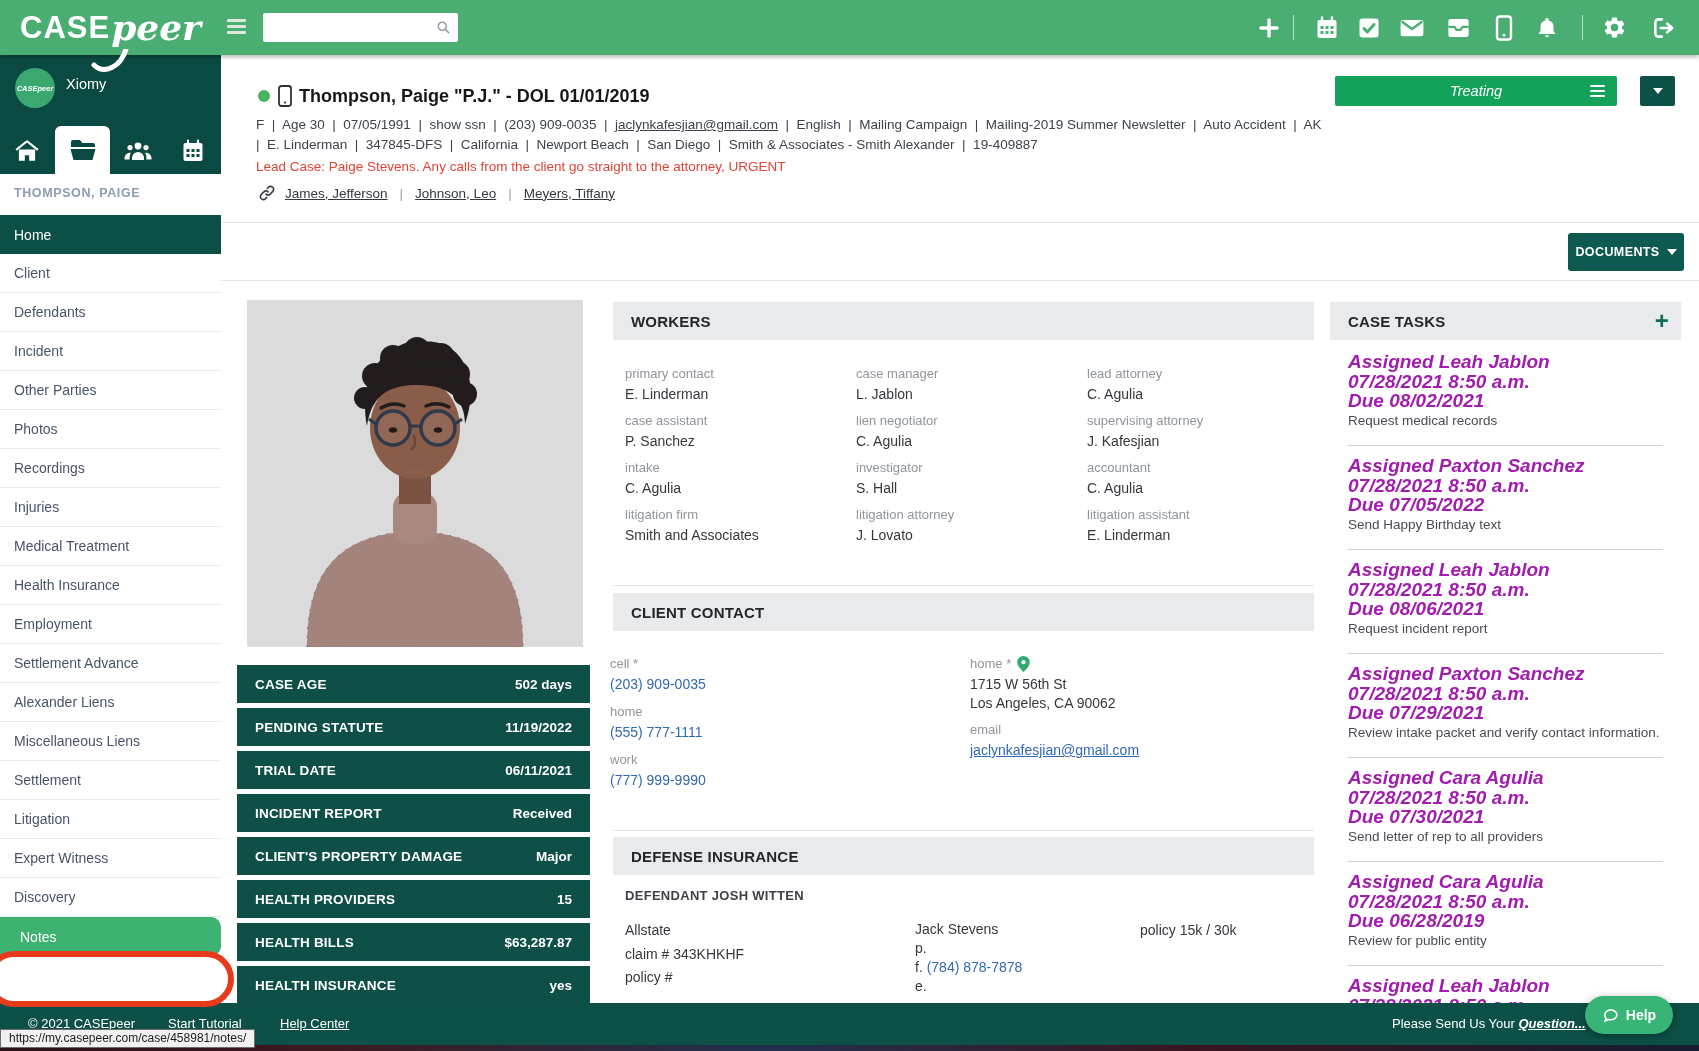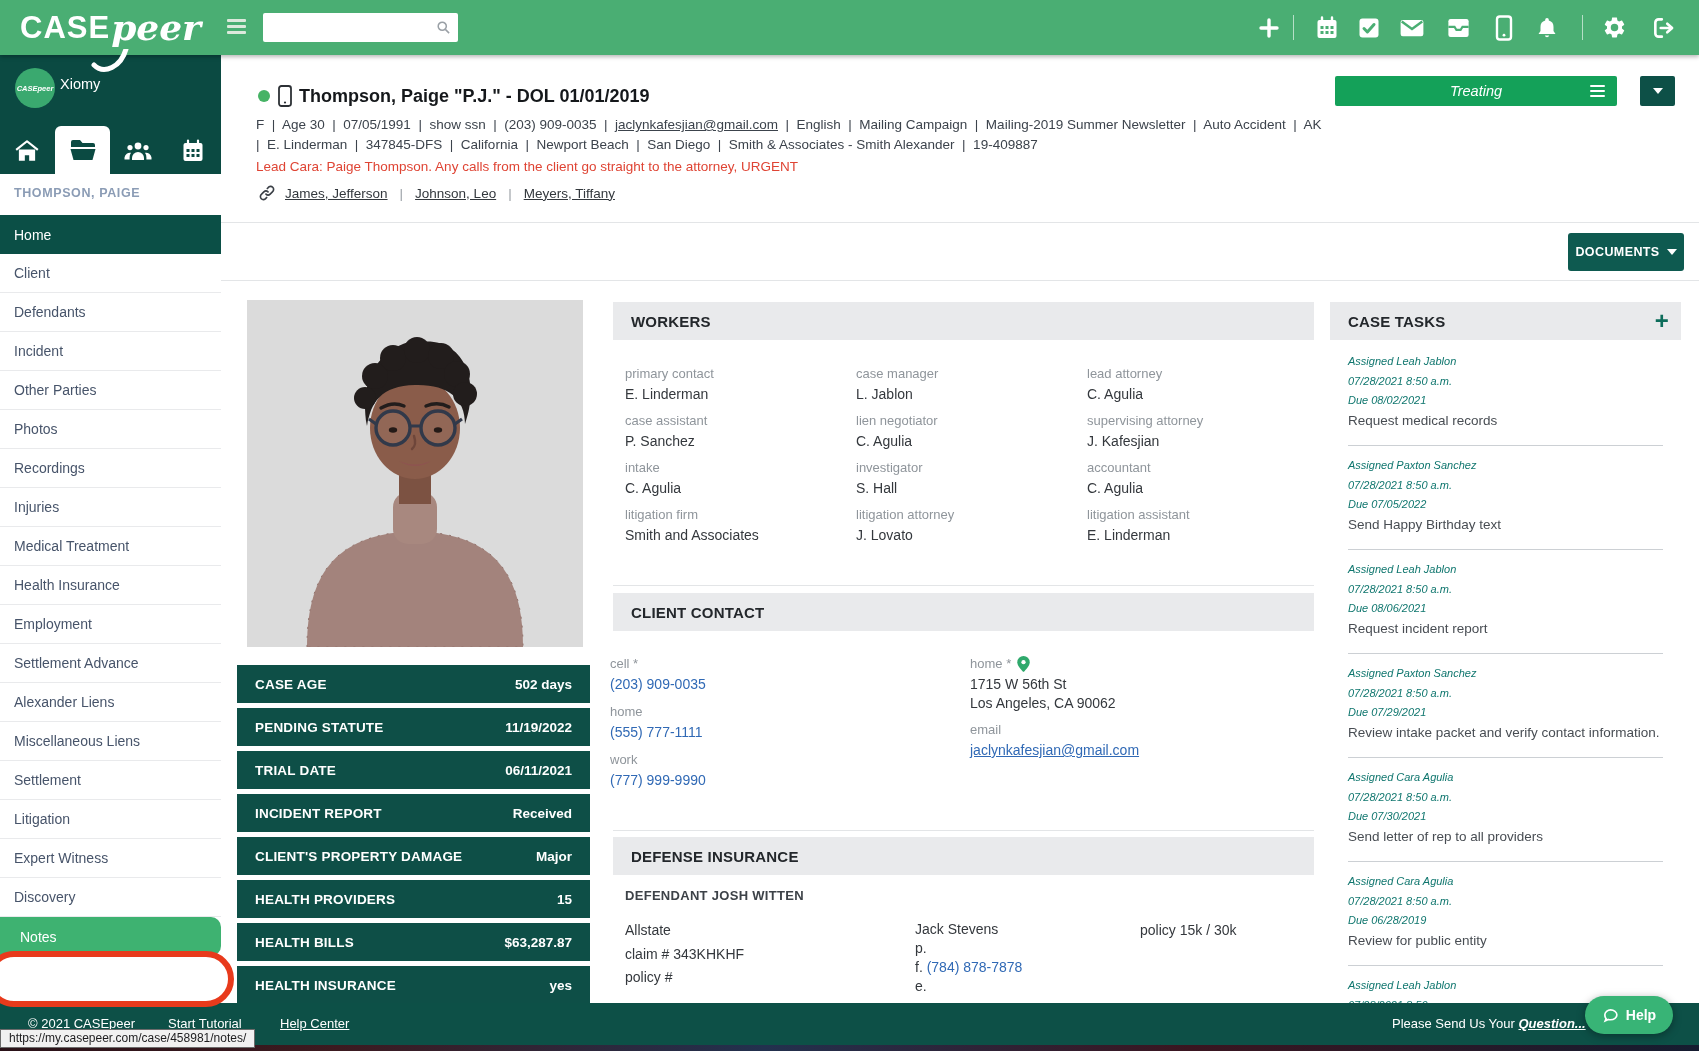--- a/index.html
+++ b/index.html
@@ -22,21 +22,21 @@
   .search input{ border:none; outline:none; width:160px; height:27px; margin-left:8px; font-size:13px; background:transparent;}
   .search svg{ position:absolute; right:7px; top:7px; }
   .tb-ico{ top:14px; width:27px; height:27px; display:flex; align-items:center; justify-content:center; cursor:pointer;}
   .tb-div{ top:15px; width:1px; height:25px; background:rgba(255,255,255,.6); }
 
   
   .sb-teal{ left:0; top:55px; width:221px; height:119px; background:#0b4a42; }
   .avatar{ left:15px; top:68px; width:40px; height:40px; border-radius:50%; background:#3aa96f;
            display:flex; align-items:center; justify-content:center; color:#fff;
            font-size:7.5px; font-style:italic; font-weight:bold; }
-  .sb-user{ left:60px; top:76px; color:#fff; font-size:14.5px; }
+  .sb-user{ left:66px; top:76px; color:#fff; font-size:14.5px; }
   .sb-tab{ left:55px; top:126px; width:55px; height:48px; background:#fff; border-radius:6px 6px 0 0;
            display:flex; align-items:center; justify-content:center; }
   .sb-ico{ top:138px; width:30px; height:26px; display:flex; align-items:center; justify-content:center; cursor:pointer;}
   .sb-case{ left:14px; top:186px; font-size:12.5px; letter-spacing:.6px; color:#8b9cb5; font-weight:bold;}
   .menu{ left:0; top:215px; width:221px; }
   .mi{ height:39px; display:flex; align-items:center; padding-left:14px; font-size:14px;
        color:#47546a; border-bottom:1px solid #e9eaec; background:#fff; cursor:pointer; }
   .mi.active{ background:#0b4f46; color:#fff; border-bottom:none; }
   .mi.hl{ background:#3eb271; color:#fff; border-bottom:none; border-radius:0 10px 10px 0;padding-left:20px; }
   .red-oval{ left:-14px; top:951px; width:248px; height:56px; border:6px solid #e83a1c;
@@ -87,21 +87,21 @@
   
   .stats{ left:237px; top:665px; width:353px; }
   .stat{ height:38px; margin-bottom:5px; background:#0e4f47; color:#fff; display:flex;
          align-items:center; justify-content:space-between; padding:0 18px; cursor:pointer;}
   .stat .sl{ font-size:13.5px; font-weight:bold; letter-spacing:.2px;}
   .stat .sv{ font-size:13.5px; font-weight:bold; }
 
   
   .tasks{ left:1330px; top:340px; width:351px; height:663px; overflow:hidden; padding:2px 18px 0; }
   .task{ padding:10px 0 15px; border-bottom:1px solid #ccd0d4; }
-  .t-line{ font-size:11px; font-style:italic; font-weight:normal; color:#0f766e; line-height:19.5px; }
+  .t-line{ font-size:19px; font-style:italic; font-weight:bold; color:#a21caf; line-height:19.5px; }
   .t-desc{ font-size:13.5px; color:#484d53; line-height:19.5px; }
 
   
   .photo{ left:247px; top:300px; width:336px; height:347px; background:#dbdbdb; }
 
   
   .footer{ left:0; top:1003px; width:1699px; height:42px; background:#0d5047; z-index:40; color:#fff; }
   .footer span{ line-height:42px; font-size:13px; }
   .f-cp{ position:absolute; left:28px; }
   .f-st{ position:absolute; left:168px; cursor:pointer;}
@@ -275,21 +275,21 @@
   <div class="abs titlerow">
     <span class="gdot"></span>
     <svg width="14" height="22" viewBox="0 0 14 22">
         <rect x="1" y="1" width="12" height="20" rx="2.4" fill="none" stroke="#2d3136" stroke-width="1.8"></rect>
         <circle cx="7" cy="17.5" r="1.1" fill="#2d3136"></circle>
       </svg>
     <span class="title">Thompson, Paige "P.J." - DOL 01/01/2019</span>
   </div>
   <div class="abs dline" style="top:117px"><span>F  |  Age 30  |  07/05/1991  |  show ssn  |  (203) 909-0035  |  </span><span class="em">jaclynkafesjian@gmail.com</span><span>  |  English  |  Mailing Campaign  |  Mailing-2019 Summer Newsletter  |  Auto Accident  |  AK</span></div>
   <div class="abs dline" style="top:137px">|  E. Linderman  |  347845-DFS  |  California  |  Newport Beach  |  San Diego  |  Smith &amp; Associates - Smith Alexander  |  19-409887</div>
-  <div class="abs alert">Lead Cara: Paige Thompson. Any calls from the client go straight to the attorney, URGENT</div>
+  <div class="abs alert">Lead Case: Paige Stevens. Any calls from the client go straight to the attorney, URGENT</div>
   <div class="abs linked">
     <svg width="18" height="18" viewBox="0 0 24 24" fill="none" stroke="#3a3f46" stroke-width="2.2" stroke-linecap="round" style="margin-right:9px">
         <path d="M10.6 13.4a4 4 0 005.6 0l3-3a4 4 0 10-5.6-5.6l-1.2 1.2"></path>
         <path d="M13.4 10.6a4 4 0 00-5.6 0l-3 3a4 4 0 105.6 5.6l1.2-1.2"></path>
       </svg>
     <a>James, Jefferson</a>
       <span class="lsep">|</span>
     <a>Johnson, Leo</a>
       <span class="lsep">|</span>
     <a>Meyers, Tiffany</a>

